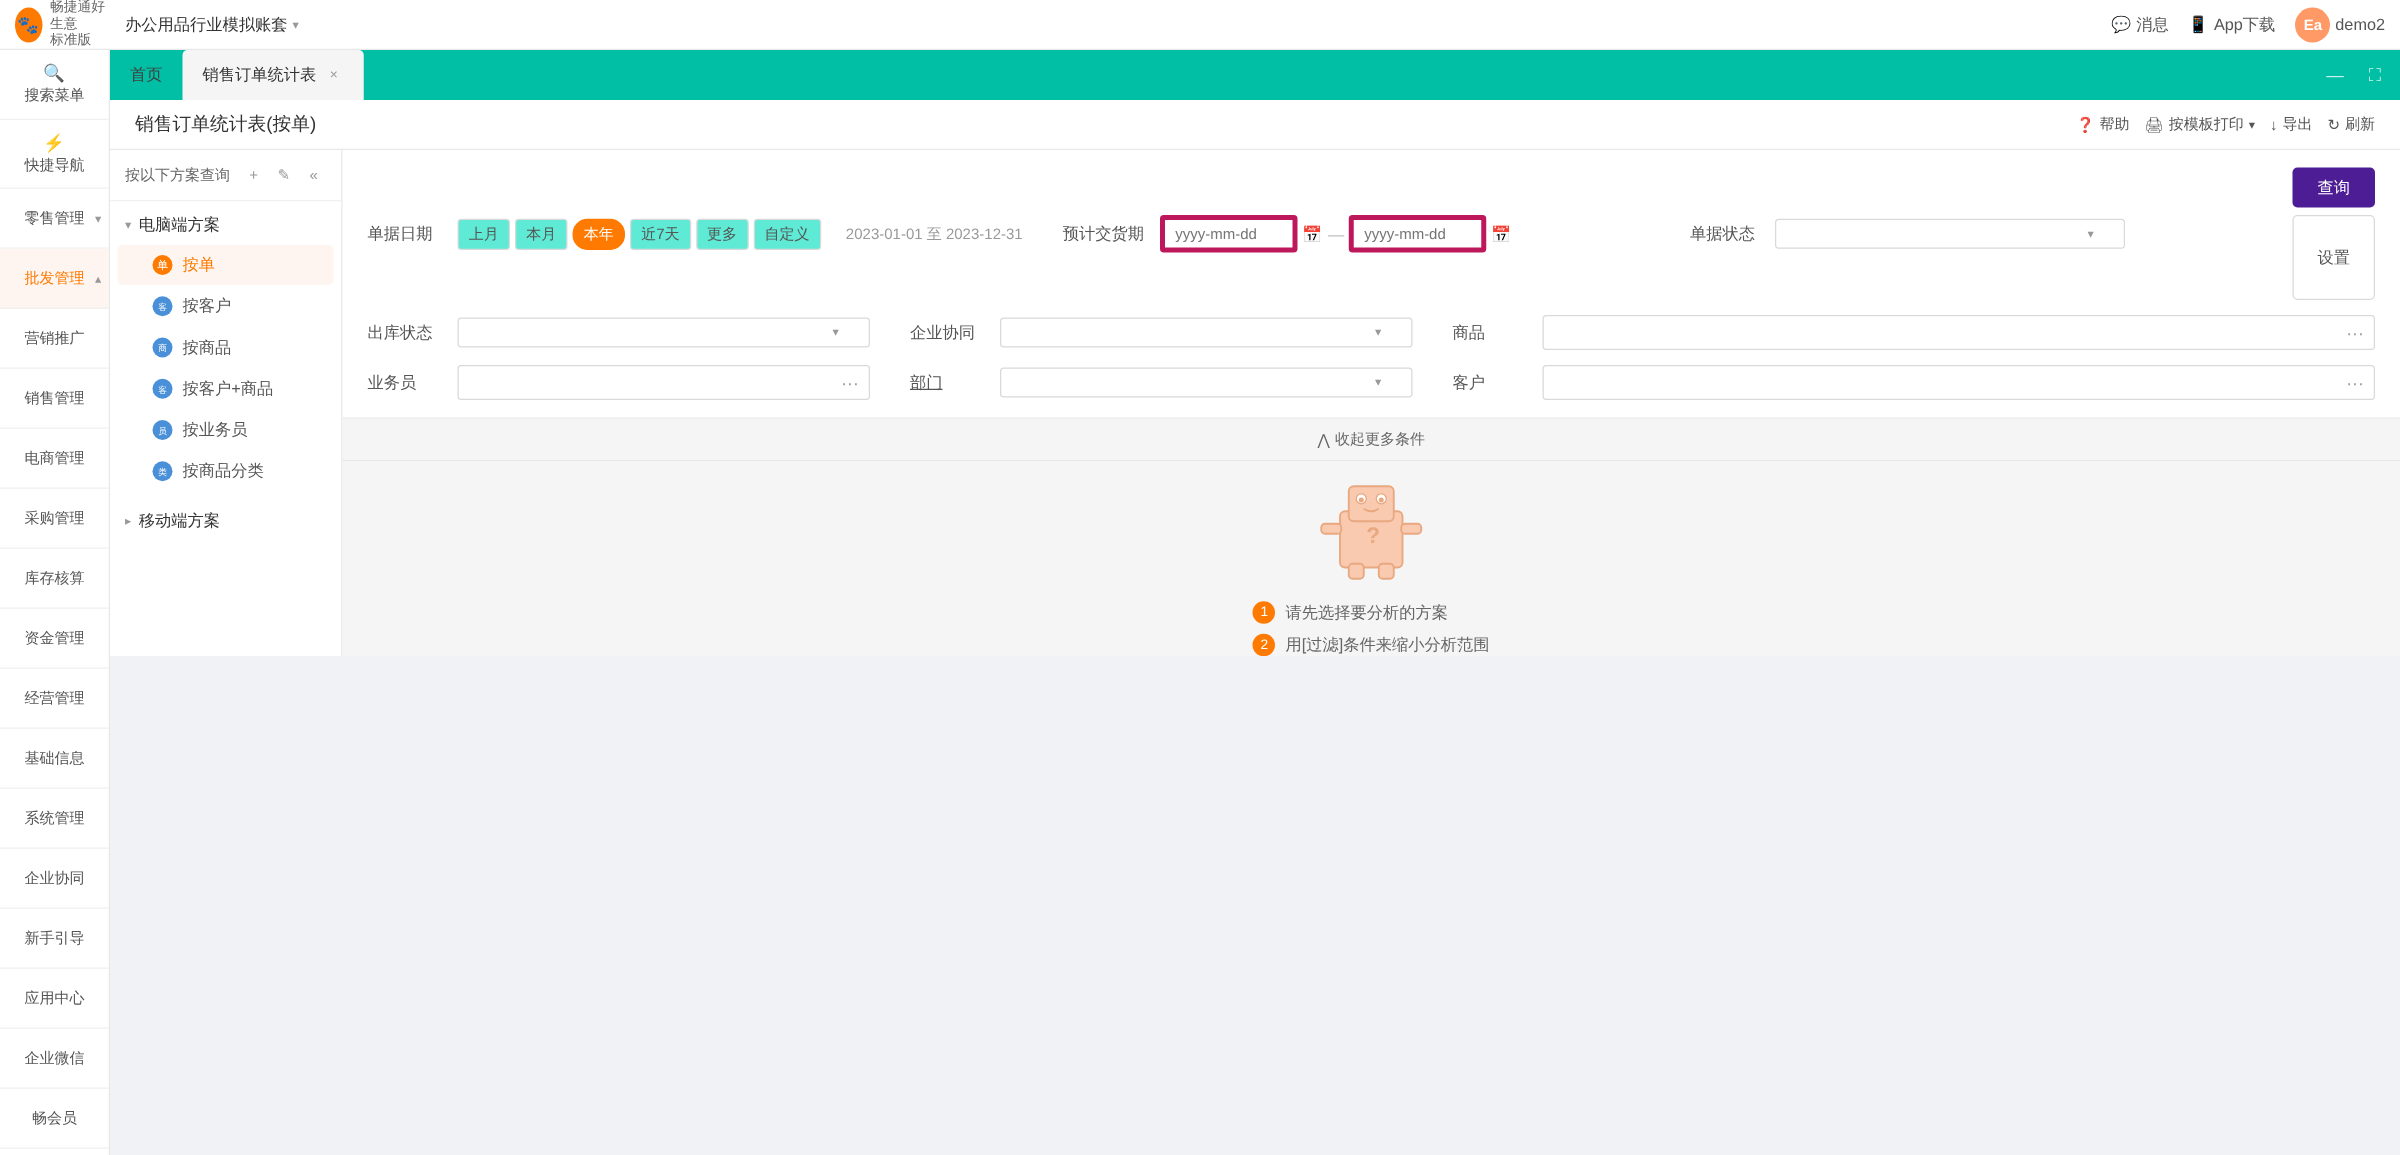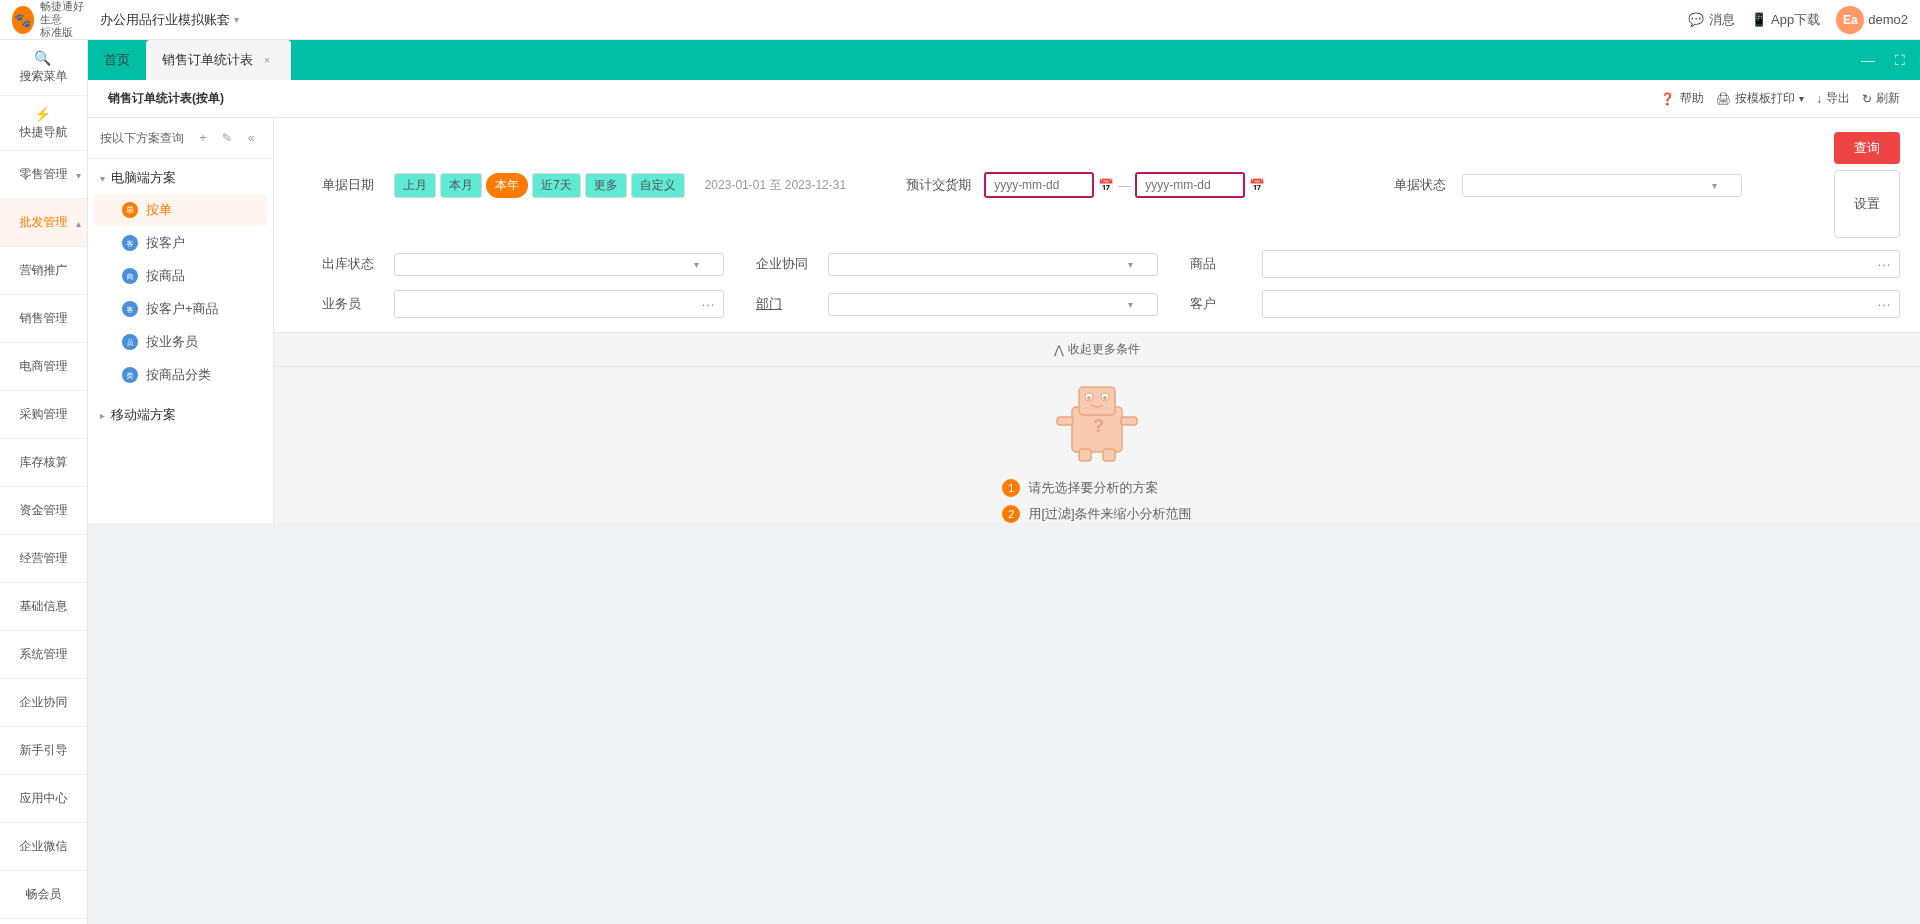--- a/index.html
+++ b/index.html
@@ -188,22 +188,22 @@
       font-size: 14px;
     }
 
     
     .page-content {
       flex: 1;
       overflow-y: auto;
       padding: 0;
     }
     .page-title {
-      font-size: 12px;
-      font-weight: 700;
+      font-size: 15px;
+      font-weight: 400;
       color: #333;
     }
     .page-actions {
       display: flex;
       align-items: center;
       gap: 12px;
     }
     .page-action-btn {
       display: flex;
       align-items: center;
@@ -315,21 +315,20 @@
       align-items: center;
       gap: 12px;
       margin-bottom: 12px;
     }
     .filter-row:last-child { margin-bottom: 0; }
     .filter-label {
       font-size: 13px;
       color: #555;
       white-space: nowrap;
       min-width: 60px;
-      margin-left: 28px;
     }
     .date-quick-btns {
       display: flex;
       align-items: center;
       gap: 4px;
     }
     .date-btn {
       padding: 3px 8px;
       border: 1px solid #d9d9d9;
       border-radius: 3px;
@@ -346,21 +345,21 @@
     }
     .date-range {
       display: flex;
       align-items: center;
       gap: 6px;
       font-size: 12px;
       color: #999;
       margin-left: 8px;
     }
     .date-input {
-      border: 2px solid #be185d;
+      border: 4px solid #be185d;
       border-radius: 3px;
       padding: 4px 8px;
       font-size: 12px;
       color: #bbb;
       width: 110px;
       outline: none;
       cursor: pointer;
     }
     .calendar-icon { color: #ff7a00; font-size: 13px; cursor: pointer; }
 
@@ -452,21 +451,21 @@
       color: white;
       font-size: 11px;
       display: flex;
       align-items: center;
       justify-content: center;
       flex-shrink: 0;
     }
 
     
     .query-btn {
-      background: #ef4444;
+      background: #4c1d95;
       color: white;
       border: none;
       border-radius: 4px;
       padding: 7px 20px;
       font-size: 13px;
       cursor: pointer;
       white-space: nowrap;
     }
     .settings-btn {
       background: white;

